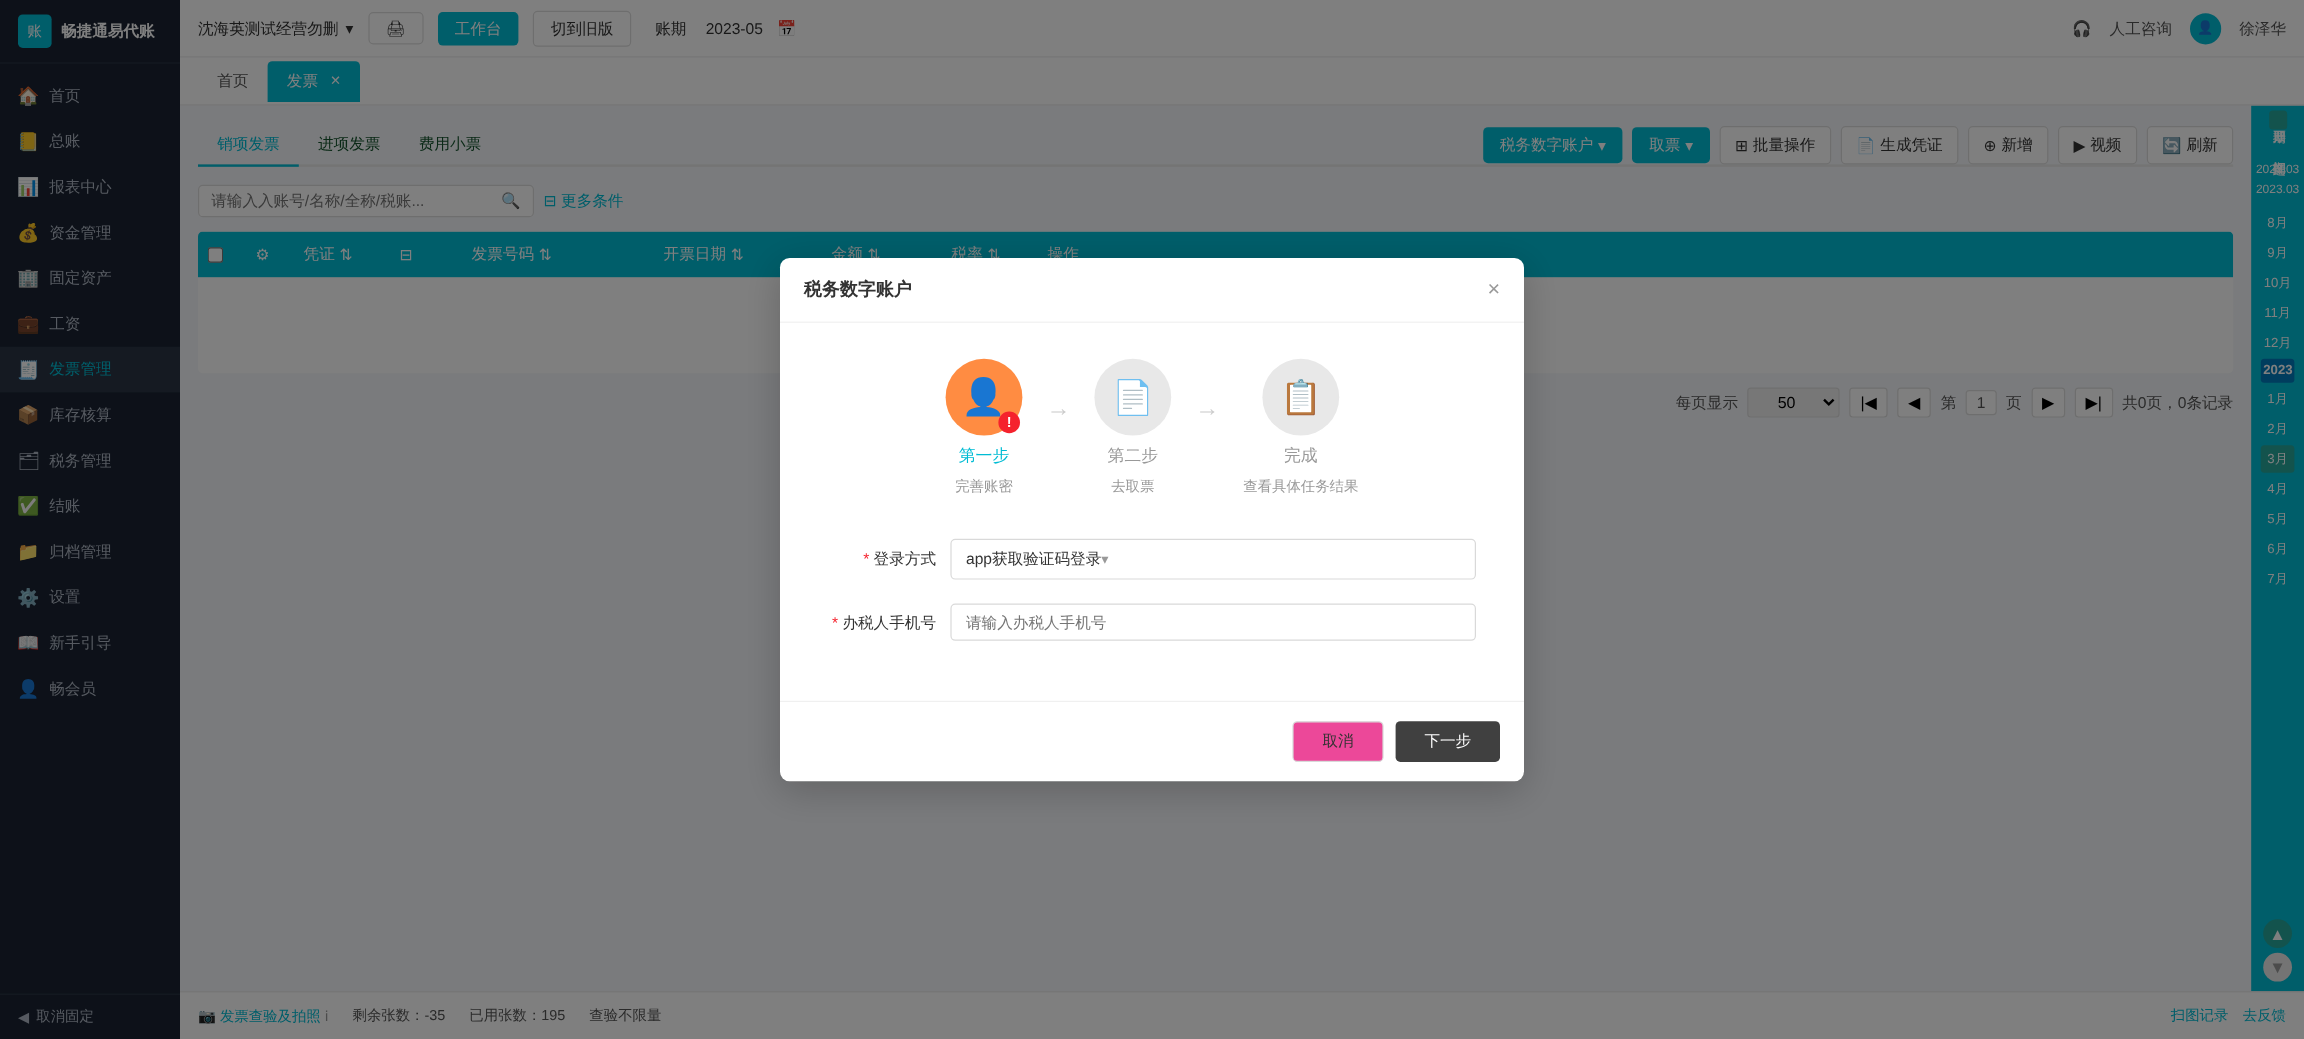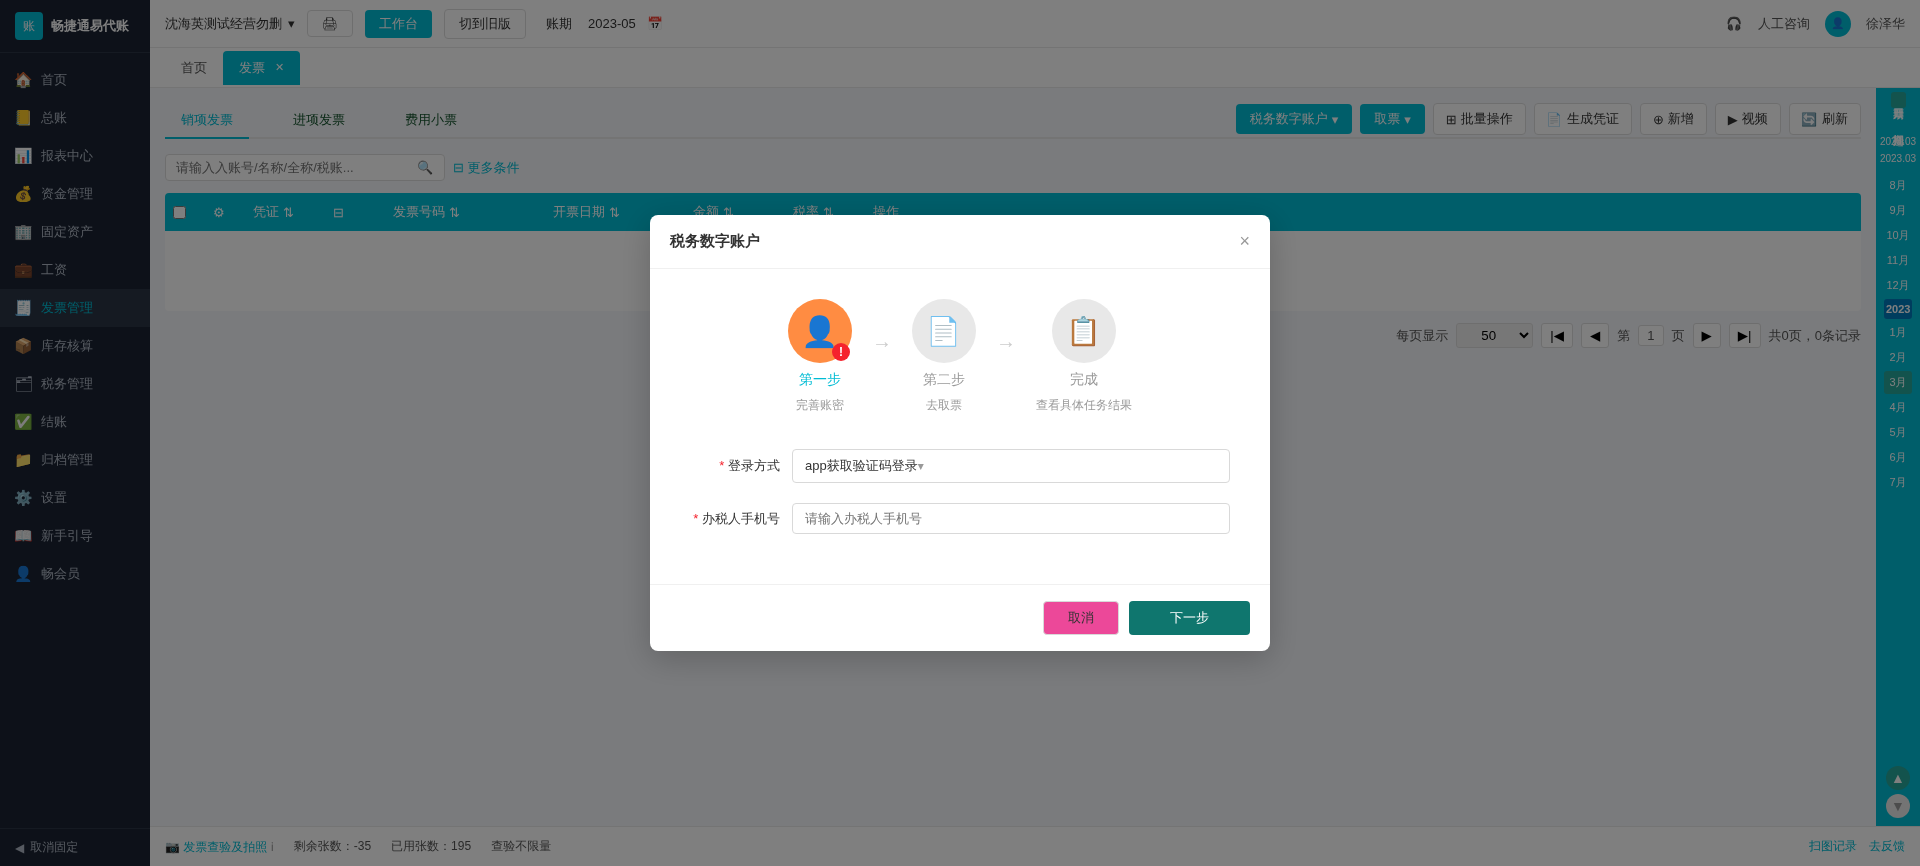--- a/index.html
+++ b/index.html
@@ -33,21 +33,21 @@
     
     .tabs-bar { height: 40px; background: #fff; display: flex; align-items: center; padding: 0 15px; border-bottom: 1px solid #e8e8e8; flex-shrink: 0; }
     .tab-item { padding: 8px 16px; font-size: 13px; color: #555; cursor: pointer; display: flex; align-items: center; gap: 6px; }
     .tab-item.active { background: #00bcd4; color: #fff; border-radius: 4px 4px 0 0; }
 
     
     .content-area { flex: 1; display: flex; overflow: hidden; position: relative; }
     .page-content { flex: 1; background: #f5f7fa; padding: 15px; overflow-y: auto; }
 
     
-    .sub-tabs { display: flex; align-items: flex-start; margin-bottom: 15px; border-bottom: 2px solid #e8e8e8; gap: 28px; }
+    .sub-tabs { display: flex; align-items: flex-end; margin-bottom: 15px; border-bottom: 2px solid #e8e8e8; }
     .sub-tab { padding: 8px 16px; font-size: 13px; cursor: pointer; color: #14532d; }
     .sub-tab.active { color: #00bcd4; border-bottom: 2px solid #00bcd4; margin-bottom: -2px; }
     .toolbar-search { display: flex; align-items: center; border: 1px solid #ddd; border-radius: 4px; padding: 5px 10px; background: #fff; gap: 6px; flex: 1; max-width: 280px; }
     .toolbar-search input { border: none; outline: none; font-size: 13px; color: #999; width: 100%; }
     .btn-teal { background: #00bcd4; color: #fff; border: none; padding: 6px 14px; border-radius: 4px; cursor: pointer; font-size: 13px; display: flex; align-items: center; gap: 4px; }
     .btn-default { background: #fff; border: 1px solid #ddd; color: #333; padding: 6px 12px; border-radius: 4px; cursor: pointer; font-size: 13px; display: flex; align-items: center; gap: 4px; }
 
     
     .data-table { width: 100%; background: #fff; border-radius: 4px; overflow: hidden; }
     .table-header { display: grid; grid-template-columns: 40px 40px 80px 60px 160px 140px 100px 80px 80px; background: #00bcd4; color: #fff; }
@@ -97,21 +97,21 @@
     .select-wrap { display: flex; align-items: center; border: 1px solid #d9d9d9; border-radius: 4px; padding: 7px 12px; background: #fff; cursor: pointer; }
     .select-wrap-text { font-size: 13px; color: #333; }
     .select-arrow { font-size: 12px; color: #999; }
     .input-wrap { display: flex; align-items: center; border: 1px solid #d9d9d9; border-radius: 4px; padding: 7px 12px; background: #fff; }
     .input-wrap input { border: none; outline: none; font-size: 13px; color: #333; flex: 1; }
     .input-eye { color: #999; cursor: pointer; font-size: 16px; }
     .input-placeholder { border: 1px solid #d9d9d9; border-radius: 4px; padding: 7px 12px; font-size: 13px; color: #bbb; background: #fff; width: 100%; }
 
     
     .btn-cancel { background: #ec4899; border: 1px solid #d9d9d9; color: #333; padding: 7px 24px; border-radius: 4px; cursor: pointer; font-size: 13px; }
-    .btn-next { background: #0f766e; border: none; color: #fff; padding: 7px 41px; border-radius: 4px; cursor: pointer; font-size: 13px; }
+    .btn-next { background: #404040; border: none; color: #fff; padding: 7px 24px; border-radius: 4px; cursor: pointer; font-size: 13px; }
 
     
     .filter-row { display: flex; align-items: center; margin-bottom: 12px; font-size: 13px; color: #555; gap: 8px; }
     .filter-link { color: #00bcd4; cursor: pointer; }
   </style>
 </head>
 <body>
 
 <div class="app-container">
 

